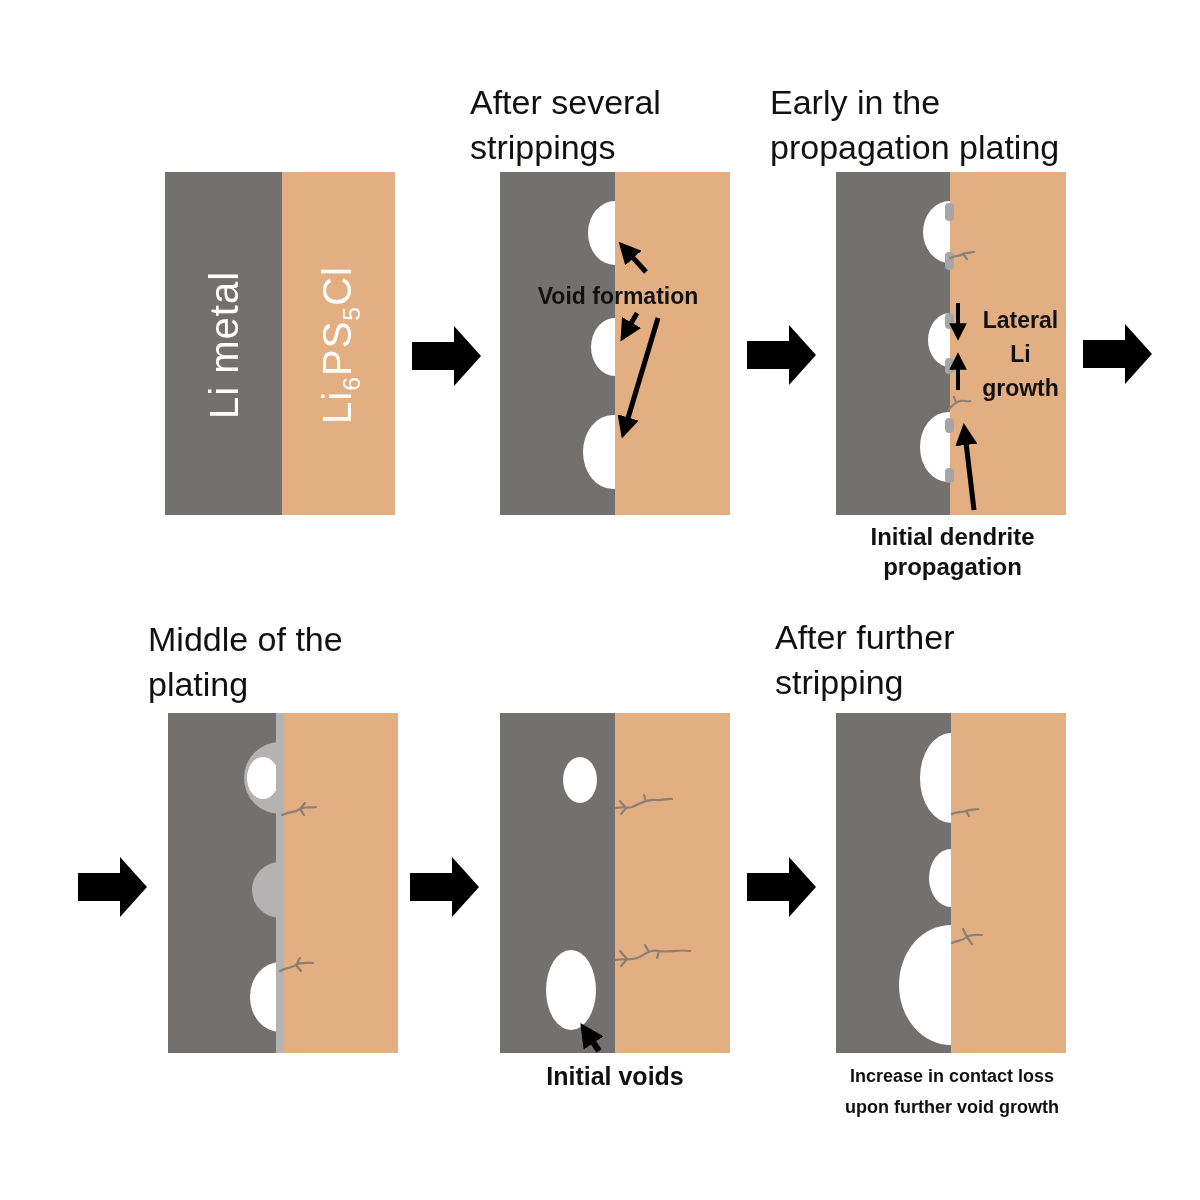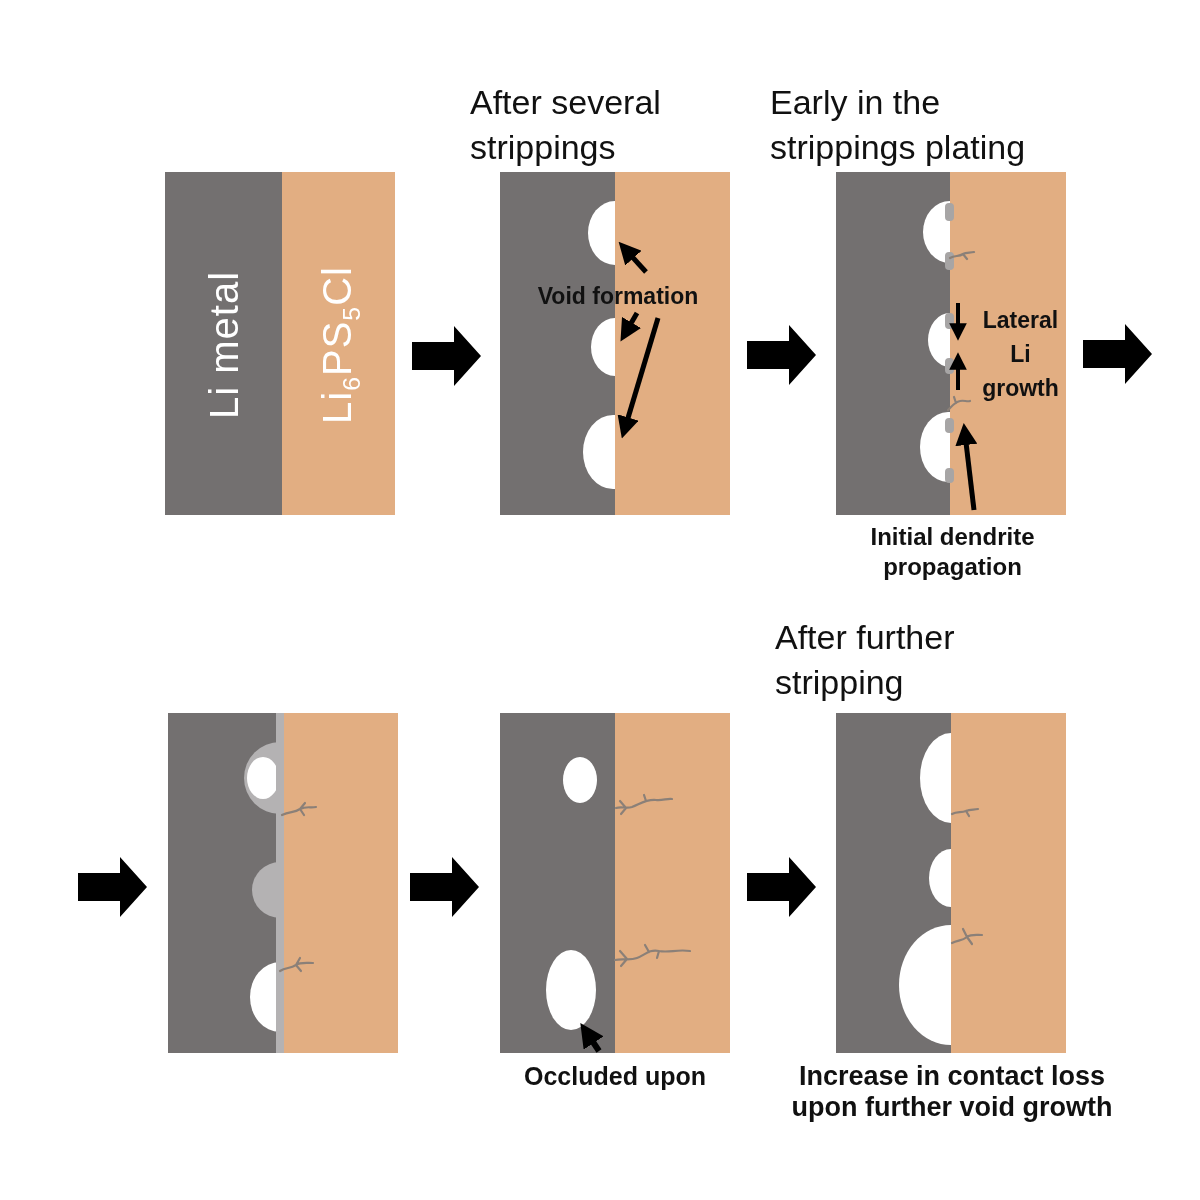--- a/index.html
+++ b/index.html
@@ -80,21 +80,21 @@
   </div>
   <div class="annotation" style="left:503px;top:283px;width:230px;font-size:23px;text-align:center;">Void formation</div>
 
   <div class="abs" style="left:747px;top:324px;">
     <svg width="70" height="62" viewBox="0 0 70 62">
       <polygon class="fill-black" points="0,17 42,17 42,1 69,31 42,61 42,45 0,45"></polygon>
     </svg>
   </div>
 
   <div class="title" style="left:770px;top:80px;width:360px;">Early in the
-strippings plating</div>
+propagation plating</div>
   <div class="panel" style="left:836px;top:172px;width:230px;height:343px;">
     <svg width="230" height="343" viewBox="0 0 230 343">
       <defs>
         <clipPath id="clip-p3">
             <rect x="0" y="0" width="114" height="343"></rect>
           </clipPath>
         <marker id="mk-p3" markerWidth="4.4" markerHeight="4.4" refX="2.2" refY="2.2" orient="auto">
           <polygon points="0,0 4.4,2.2 0,4.4" fill="#000"></polygon>
         </marker>
       </defs>
@@ -133,20 +133,22 @@
       <polygon class="fill-black" points="0,17 42,17 42,1 69,31 42,61 42,45 0,45"></polygon>
     </svg>
   </div>
 
   <div class="abs" style="left:78px;top:856px;">
     <svg width="70" height="62" viewBox="0 0 70 62">
       <polygon class="fill-black" points="0,17 42,17 42,1 69,31 42,61 42,45 0,45"></polygon>
     </svg>
   </div>
 
+  <div class="title" style="left:148px;top:617px;width:270px;">Middle of the
+plating</div>
   <div class="panel" style="left:168px;top:713px;width:230px;height:340px;">
     <svg width="230" height="340" viewBox="0 0 230 340">
       <defs>
         <clipPath id="clip-p4">
             <rect x="0" y="0" width="112" height="340"></rect>
           </clipPath>
       </defs>
       <rect class="fill-li" x="0" y="0" width="116" height="340"></rect>
       <g clip-path="url(#clip-p4)">
         <circle class="fill-plated" cx="112" cy="65" r="36"></circle>
@@ -184,21 +186,21 @@
       <ellipse class="fill-void" cx="71" cy="277" rx="25" ry="40"></ellipse>
       <g class="stroke-dendrite" transform="translate(116,84)">
         <path d="M0,11 C6,9 10,12 16,10 C24,7 30,2 40,3 C46,4 52,1 56,2 M10,11 L4,4 M10,11 L5,17 M30,4 L28,-2"></path>
       </g>
       <g class="stroke-dendrite" transform="translate(115,233)">
         <path d="M0,14 C8,12 14,15 22,12 C30,9 34,3 44,5 C54,7 62,3 75,5 M12,13 L5,5 M12,13 L6,20 M34,6 L30,-1 M44,5 L42,12"></path>
       </g>
       <line class="stroke-arrow" x1="99" y1="338" x2="87" y2="320" stroke-width="6" marker-end="url(#mk-p5)"></line>
     </svg>
   </div>
-  <div class="annotation" style="left:480px;top:1062px;width:270px;font-size:25px;">Occluded upon</div>
+  <div class="annotation" style="left:480px;top:1062px;width:270px;font-size:25px;">Initial voids</div>
 
   <div class="abs" style="left:747px;top:856px;">
     <svg width="70" height="62" viewBox="0 0 70 62">
       <polygon class="fill-black" points="0,17 42,17 42,1 69,31 42,61 42,45 0,45"></polygon>
     </svg>
   </div>
 
   <div class="title" style="left:775px;top:615px;width:270px;">After further
 stripping</div>
   <div class="panel" style="left:836px;top:713px;width:230px;height:340px;">
@@ -216,16 +218,16 @@
         <ellipse class="fill-void" cx="115" cy="272" rx="52" ry="60"></ellipse>
       </g>
       <g class="stroke-dendrite" transform="translate(116,88)">
         <path d="M0,13 C5,10 9,12 14,10 C18,8 22,9 26,8 M14,10 L17,15"></path>
       </g>
       <g class="stroke-dendrite" transform="translate(116,212)">
         <path d="M0,18 C6,15 10,16 15,12 C19,9 24,10 30,10 M15,12 L11,4 M15,12 L20,19"></path>
       </g>
     </svg>
   </div>
-  <div class="annotation" style="left:762px;top:1061px;width:380px;font-size:27px;line-height:31px;">Increase in contact loss
+  <div class="annotation" style="left:762px;top:1061px;width:380px;font-size:18px;line-height:31px;">Increase in contact loss
 upon further void growth</div>
 
 </div>
 
 </body></html>

